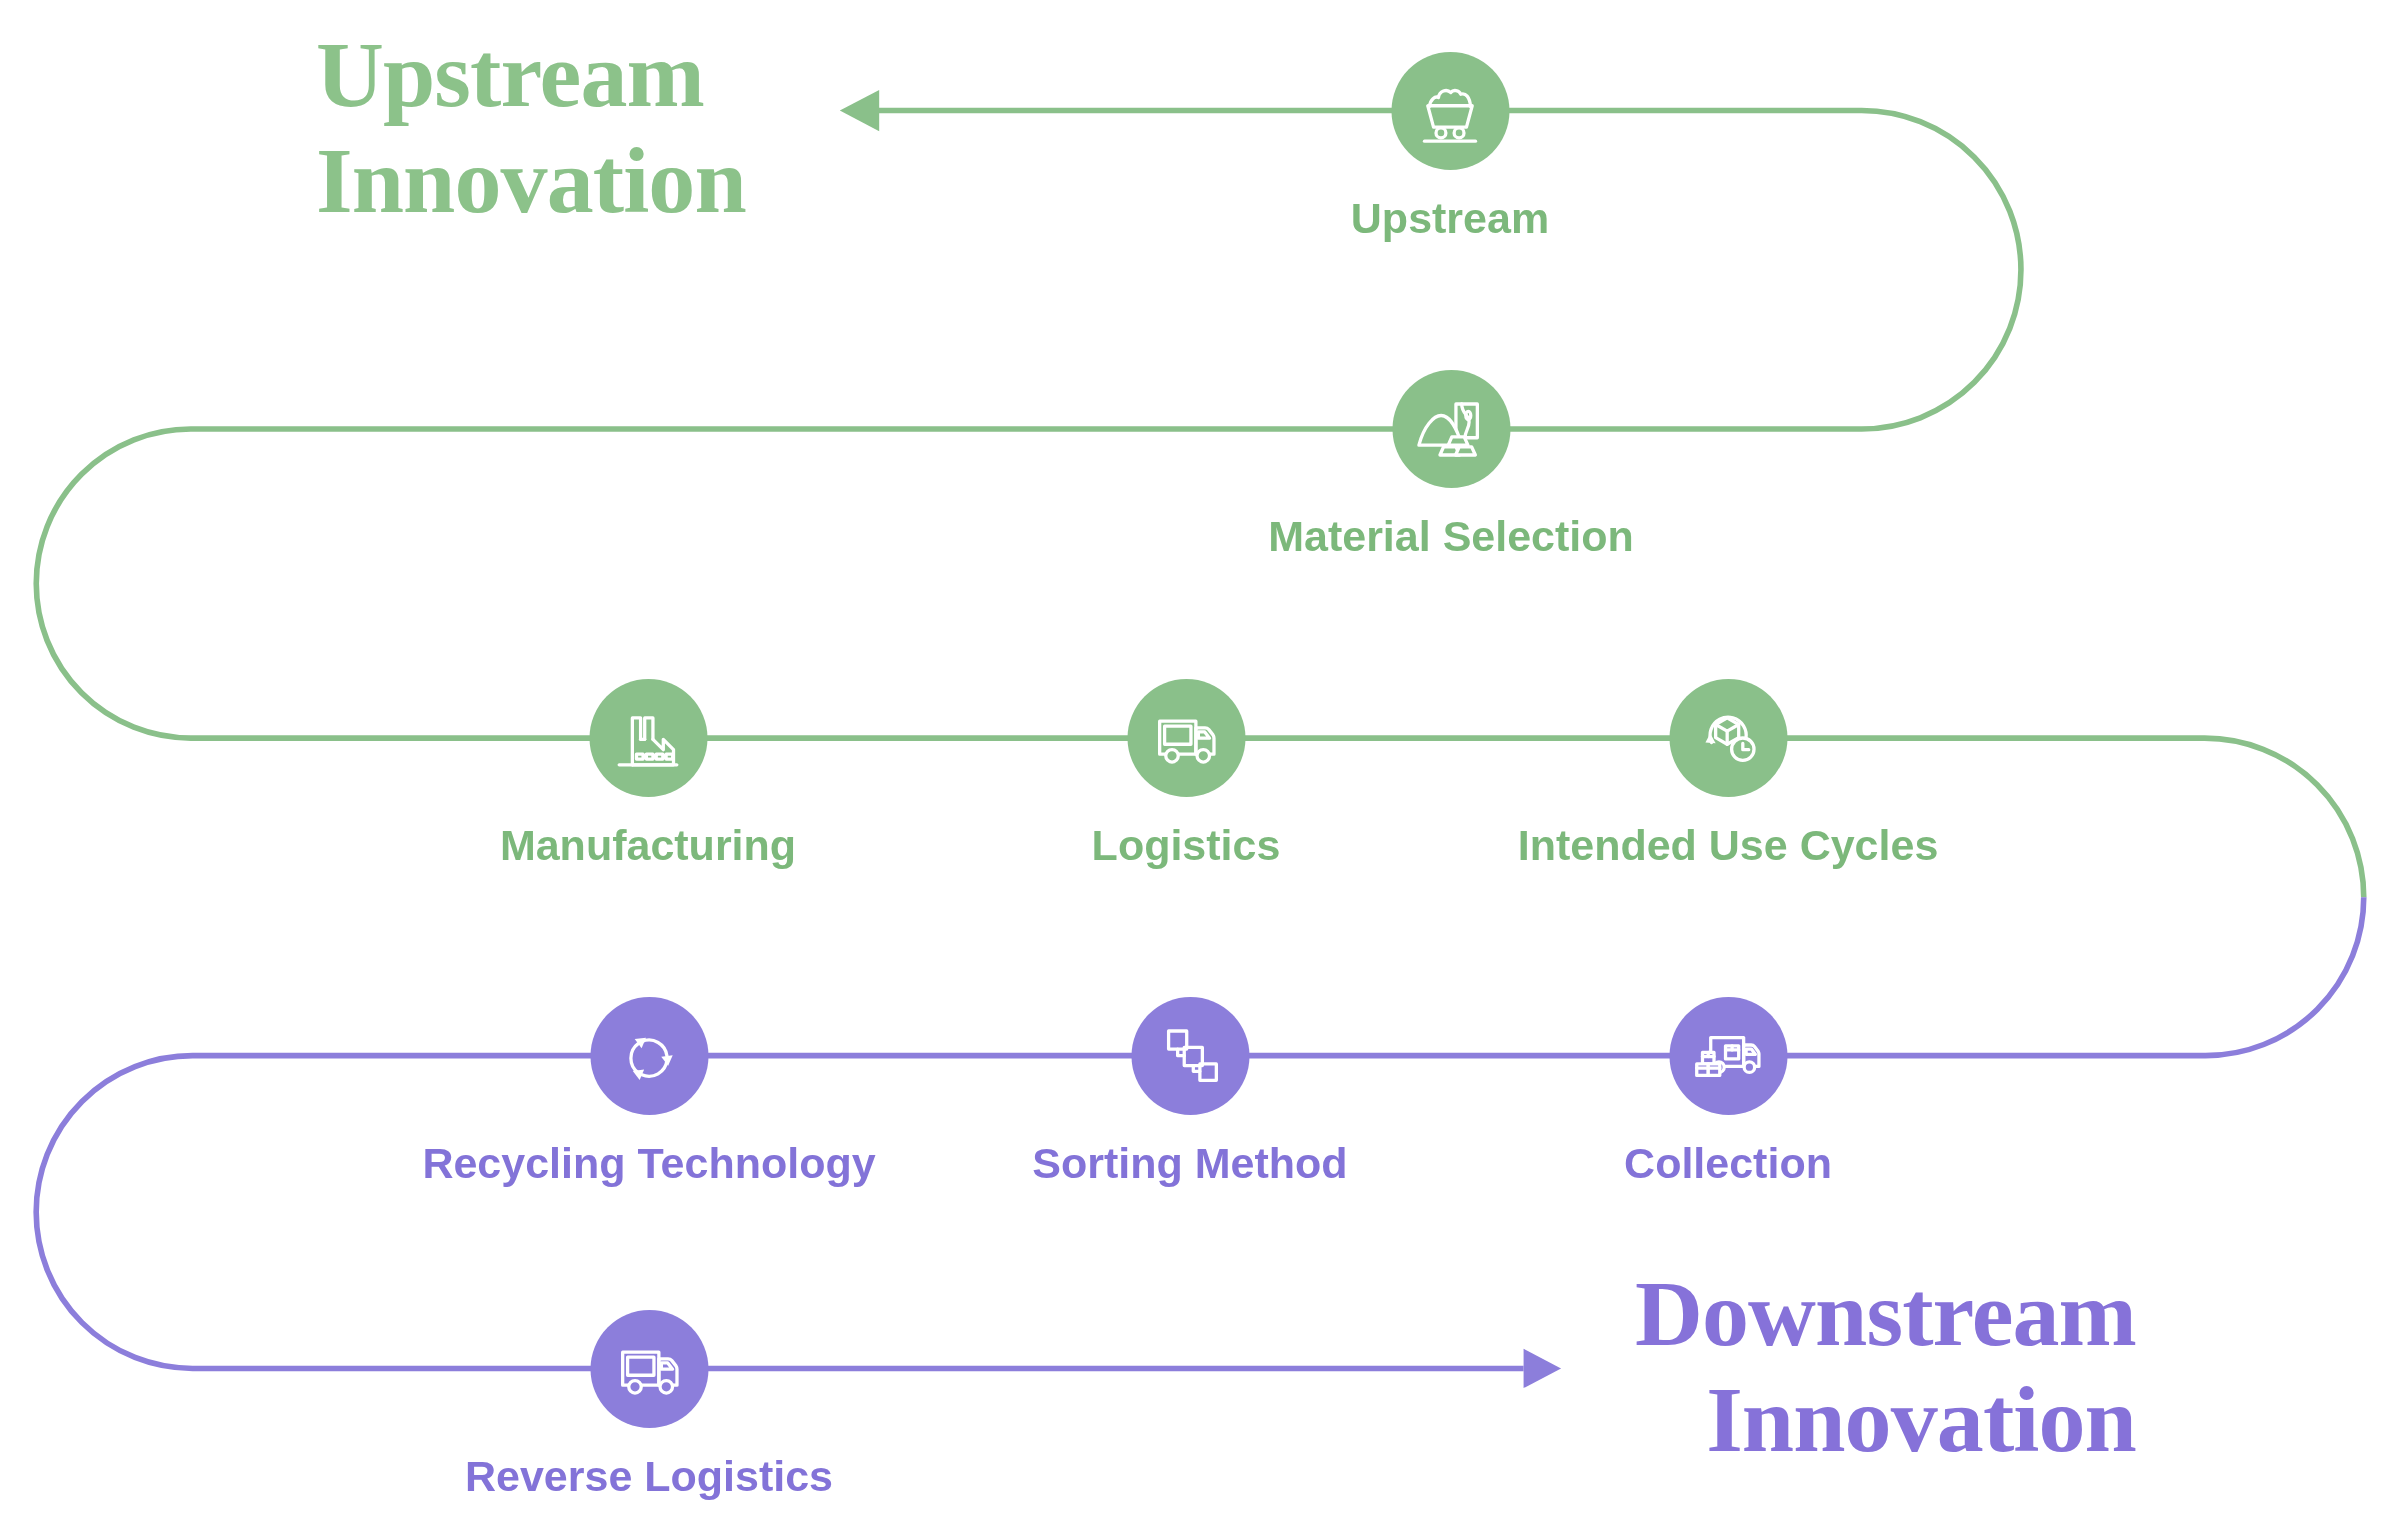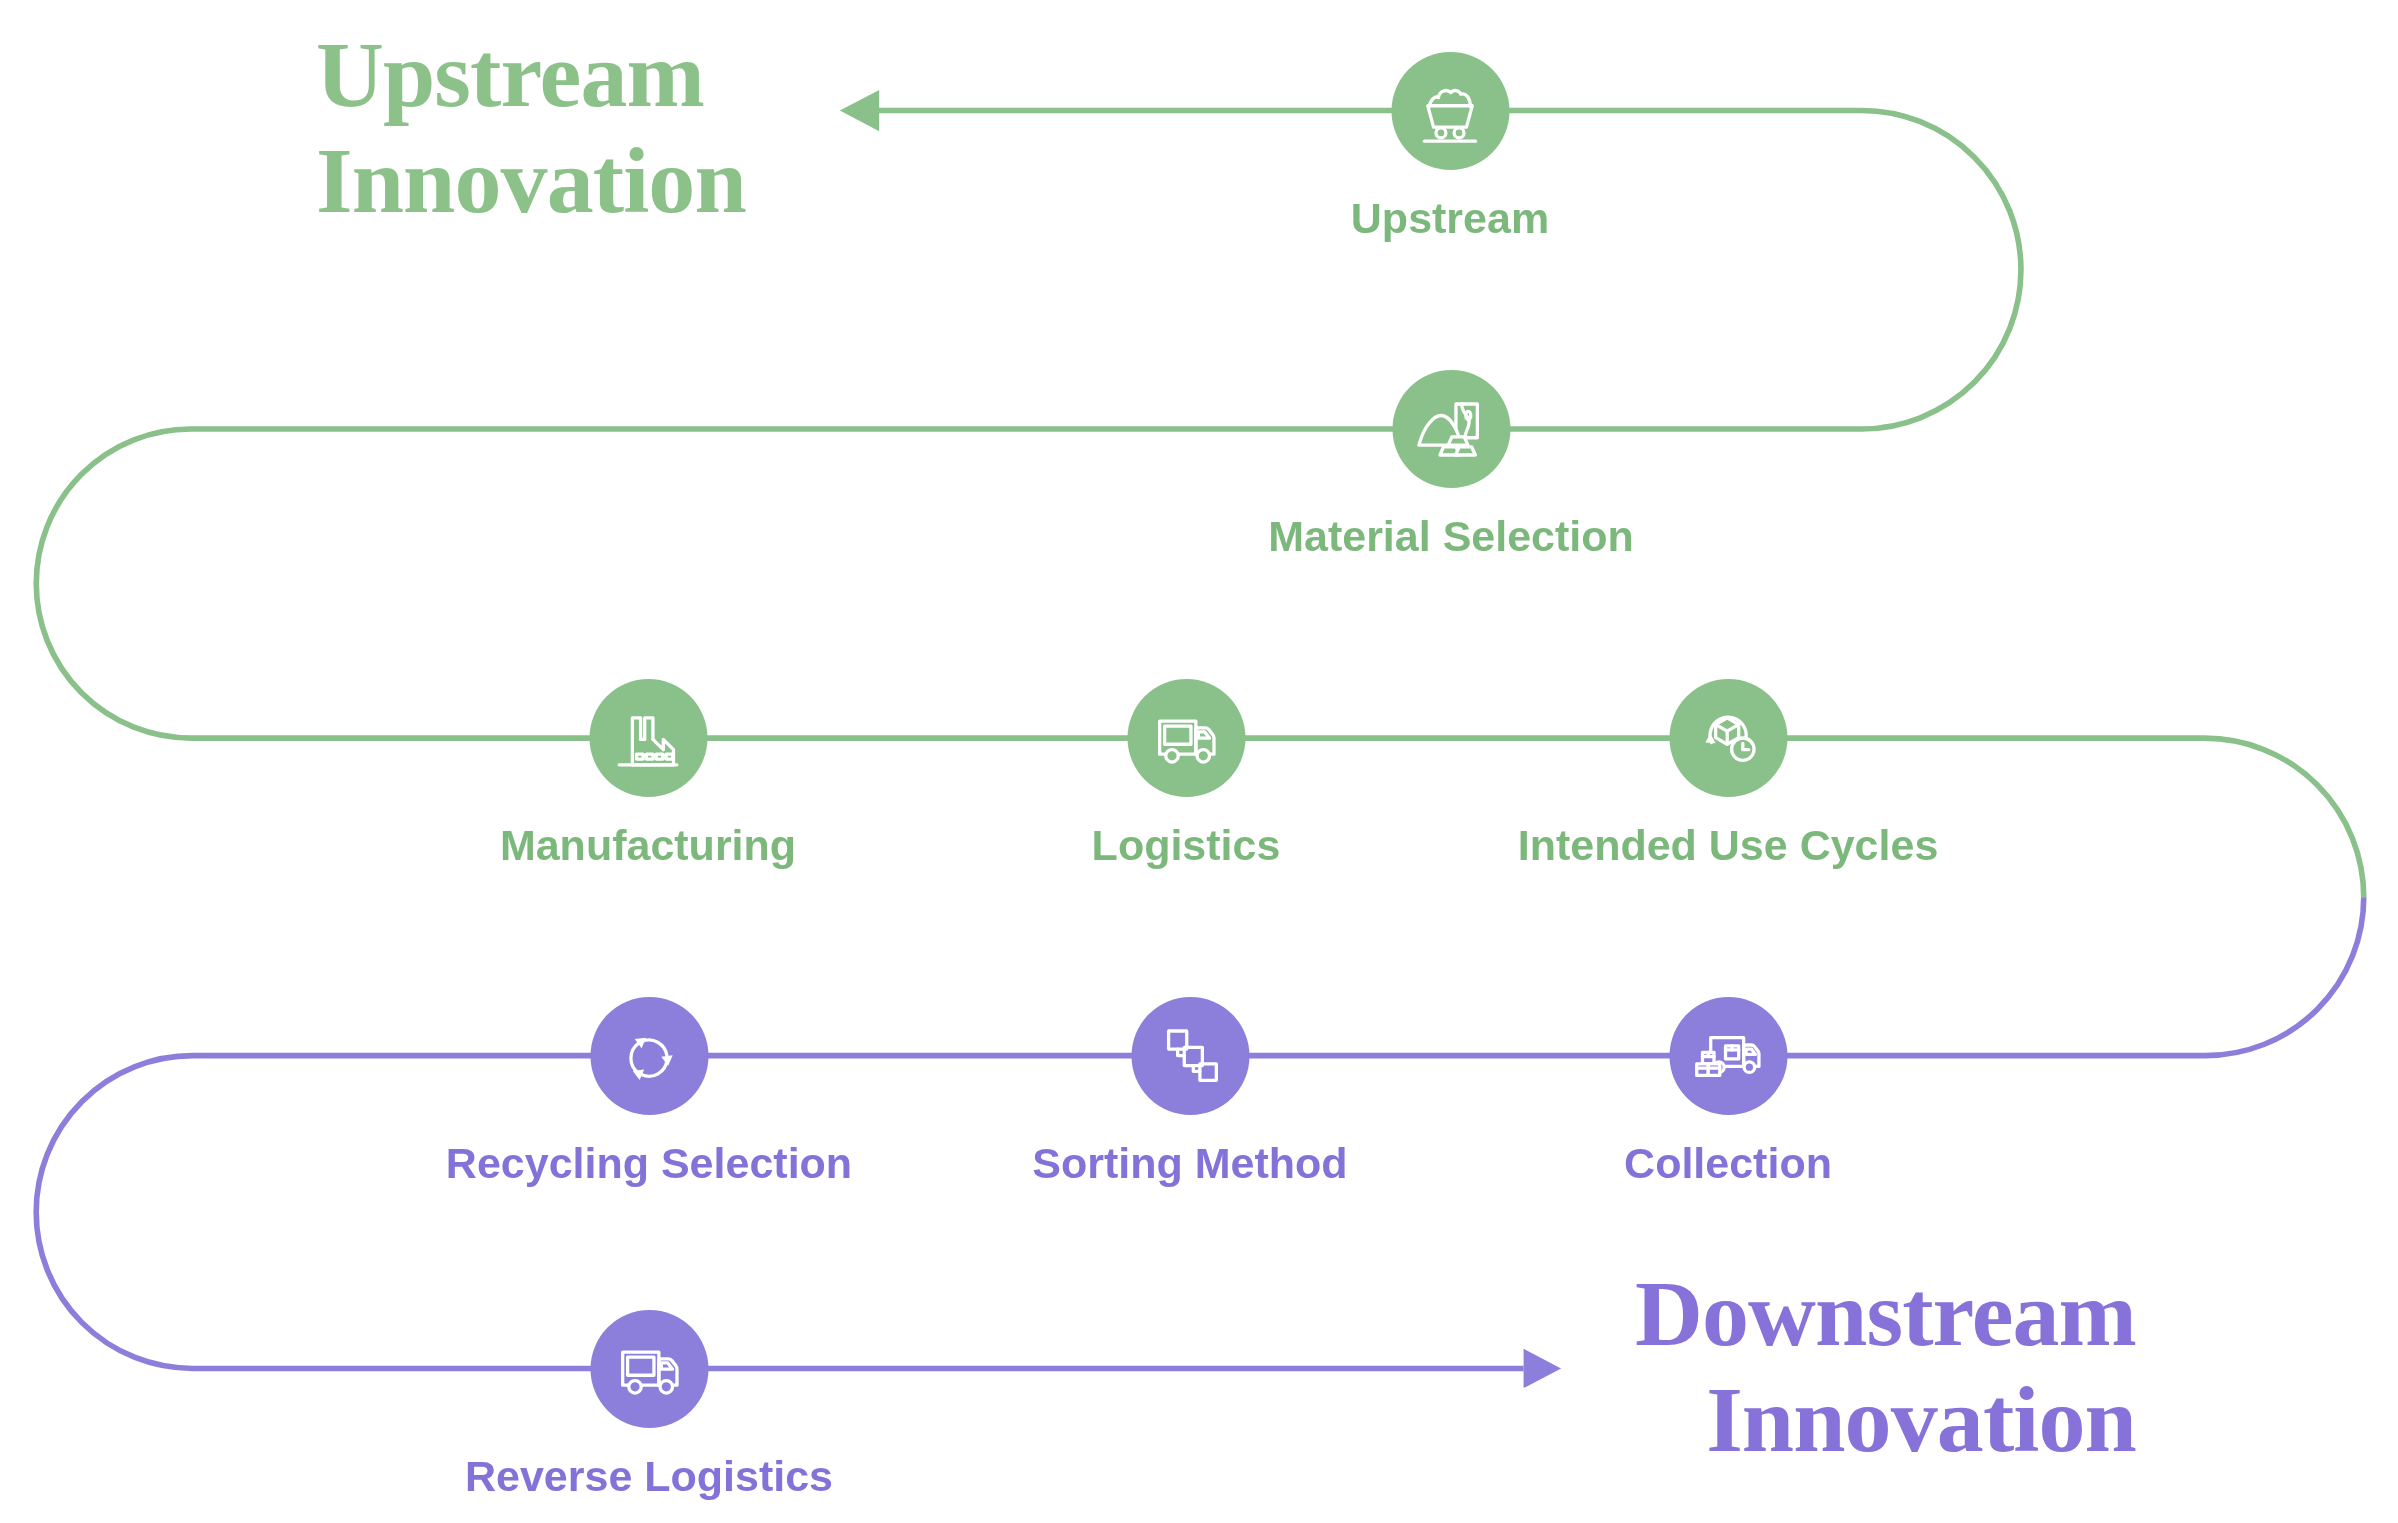--- a/index.html
+++ b/index.html
@@ -136,21 +136,21 @@
           <g id="rseg">
             <path class="ln" d="M17.4 33.8 A 11 11 0 0 1 17.4 16.2"></path>
             <polygon class="ah" points="22.2,12.6 19.5,19 15.3,13.4"></polygon>
           </g>
         </defs>
         <use href="#rseg"></use>
         <use href="#rseg" transform="rotate(120 24 25)"></use>
         <use href="#rseg" transform="rotate(240 24 25)"></use>
       </svg>
     </div>
-    <div class="label">Recycling Selection</div>
+    <div class="label">Recycling Technology</div>
   </div>
 
   <div class="node purple" style="left:1190px;top:997px;">
     <div class="circle">
       <svg viewBox="0 0 48 48">
         <rect class="ln" x="11" y="8.5" width="11" height="11"></rect>
         <rect class="ln" x="20.5" y="18.5" width="11" height="11"></rect>
         <rect class="ln" x="30" y="28.5" width="10" height="10"></rect>
         <path class="ln" d="M16.5 19.5v4h4"></path>
         <path class="ln" d="M26 29.5v3.5h4"></path>

